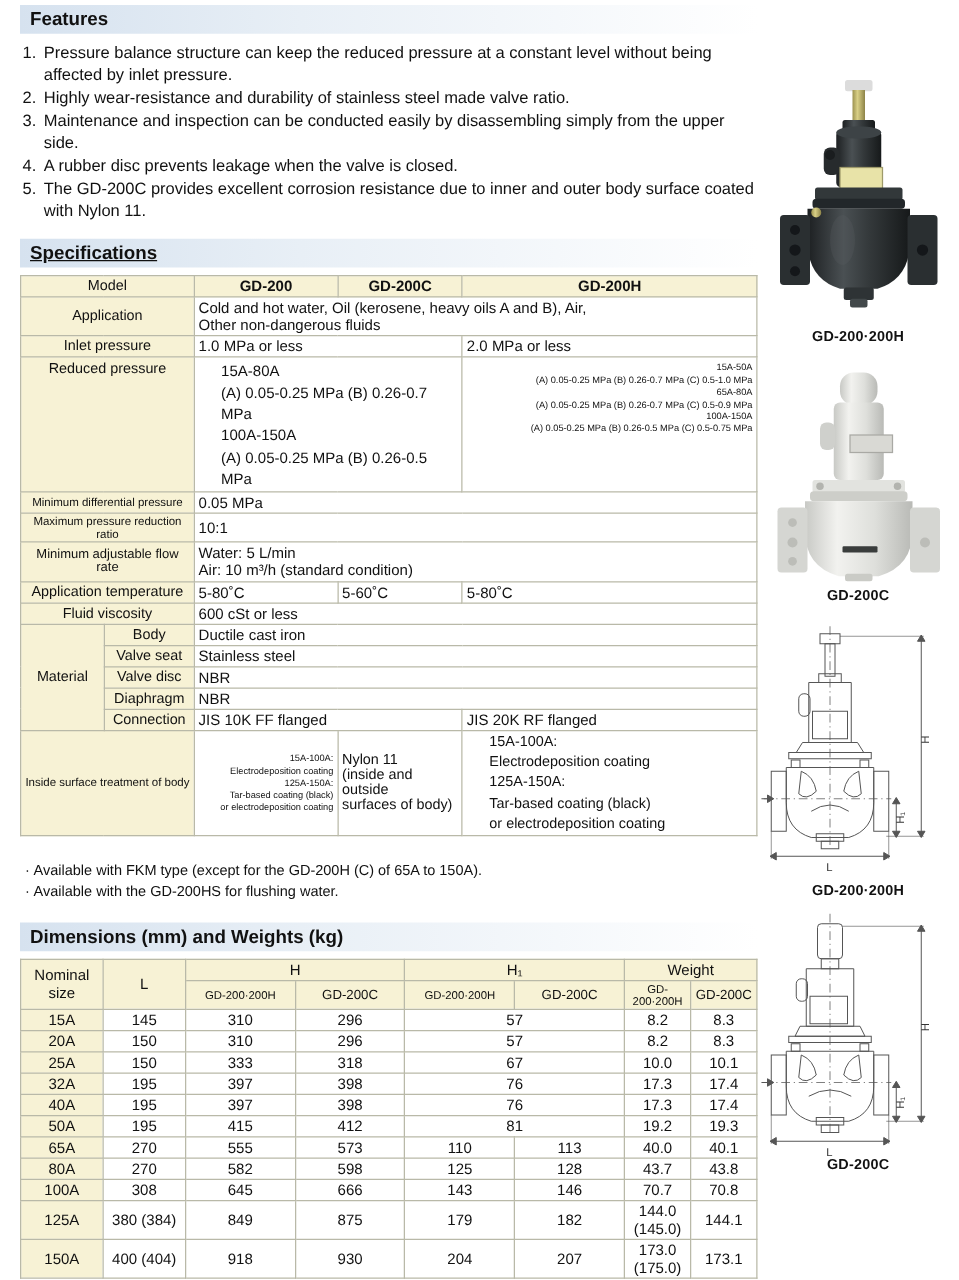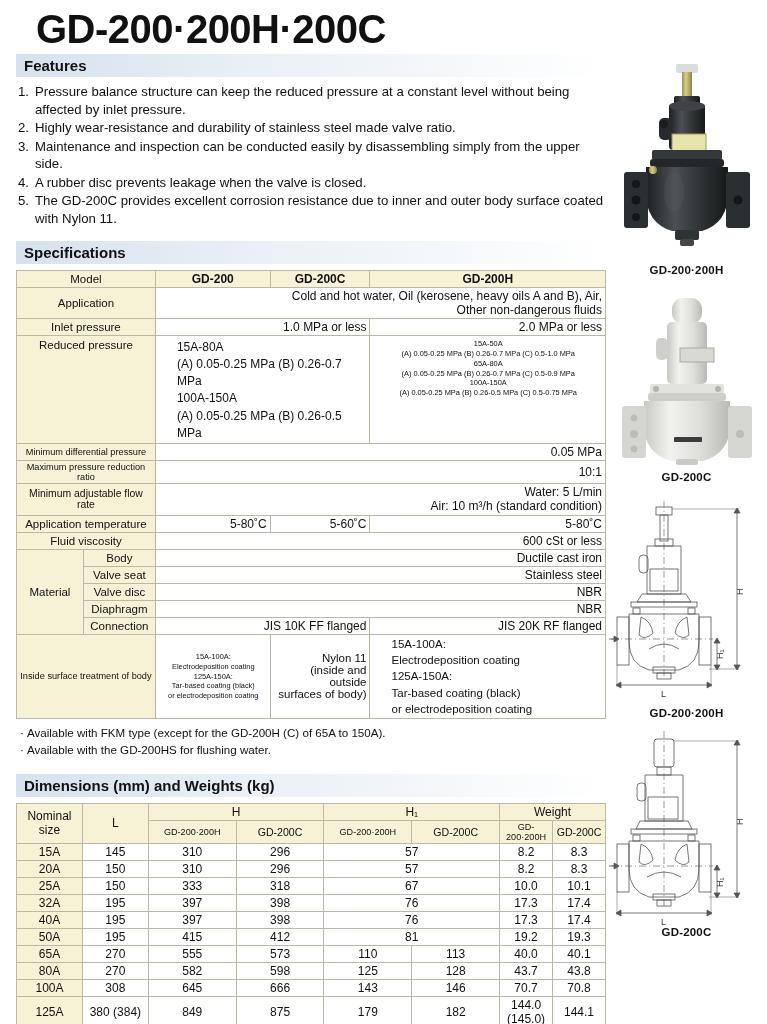--- a/index.html
+++ b/index.html
@@ -30,31 +30,31 @@
   .features li{display:flex;margin-bottom:1px;}
   .features li .num{width:17px;flex:0 0 17px;}
   .features li .txt{flex:1;}
 
   
   table{border-collapse:collapse;width:100%;background:#fff;}
   .spec td,.spec th{border:1px solid #b9b9a8;padding:1px 3px;vertical-align:middle;}
   .lbl{background:#f7f2d5;text-align:center;font-size:11.5px;margin-top:20px;}
   .lbl.tiny{font-size:9.2px;}
   .lbl.mid{font-size:10.4px;}
-  .val{text-align:right;font-size:12px;background:#fff;}
+  .val{text-align:left;font-size:12px;background:#fff;}
   .val.left{text-align:left;padding-left:21px;}
-  .val.tiny{font-size:7.4px;text-align:center;line-height:1.32;padding-left:4px;}
+  .val.tiny{font-size:7.4px;text-align:right;line-height:1.32;padding-left:4px;}
   .val.med{font-size:11.5px;}
   .hdr{background:#f7f2d5;text-align:center;font-weight:bold;font-size:12px;}
 
   .redrow td{vertical-align:top;padding-top:3px;}
   .rp-big{font-size:12px;line-height:1.42;}
 
   
-  .notes{margin:5px 0 0 4px;font-size:11.6px;line-height:1.48;}
+  .notes{margin:19px 0 0 4px;font-size:11.6px;line-height:1.48;}
   .notes div{white-space:nowrap;}
   .notes .bullet{margin-right:3px;}
 
   
   .dim td,.dim th{border:1px solid #b9b9a8;text-align:center;font-size:12px;padding:1px 2px;}
   .dim .hcell{background:#f7f2d5;font-weight:normal;}
   .dim .sub{font-size:10.6px;}
   .dim .sub.small{font-size:9.1px;}
   .dim .nom{background:#f7f2d5;}
   .dim tbody tr td{background:#fff;}
@@ -66,21 +66,20 @@
   .photo-wrap{display:flex;justify-content:center;align-items:flex-end;}
   .draw-wrap{display:flex;justify-content:center;}
 </style>
 </head>
 <body>
 
 <div class="page">
 
   <div class="left-col">
 
-    <div class="doc-title">GD-200·200H·200C</div>
 
     <div class="sec-band">Features</div>
     <ul class="features">
       <li>
         <span class="num">1.</span>
         <span class="txt">Pressure balance structure can keep the reduced pressure at a constant level without being affected by inlet pressure.</span>
       </li>
       <li>
         <span class="num">2.</span>
         <span class="txt">Highly wear-resistance and durability of stainless steel made valve ratio.</span>
@@ -92,21 +91,21 @@
       <li>
         <span class="num">4.</span>
         <span class="txt">A rubber disc prevents leakage when the valve is closed.</span>
       </li>
       <li>
         <span class="num">5.</span>
         <span class="txt">The GD-200C provides excellent corrosion resistance due to inner and outer body surface coated with Nylon 11.</span>
       </li>
     </ul>
 
-    <div class="sec-band" style="margin-top:14px;">Specifications</div>
+    <div class="sec-band" style="margin-top:14px;text-decoration:underline;">Specifications</div>
 
     <table class="spec">
       <colgroup>
         <col style="width:67px">
           <col style="width:72px">
         <col style="width:115px">
           <col style="width:100px">
           <col style="width:236px">
       </colgroup>
       <tbody>

